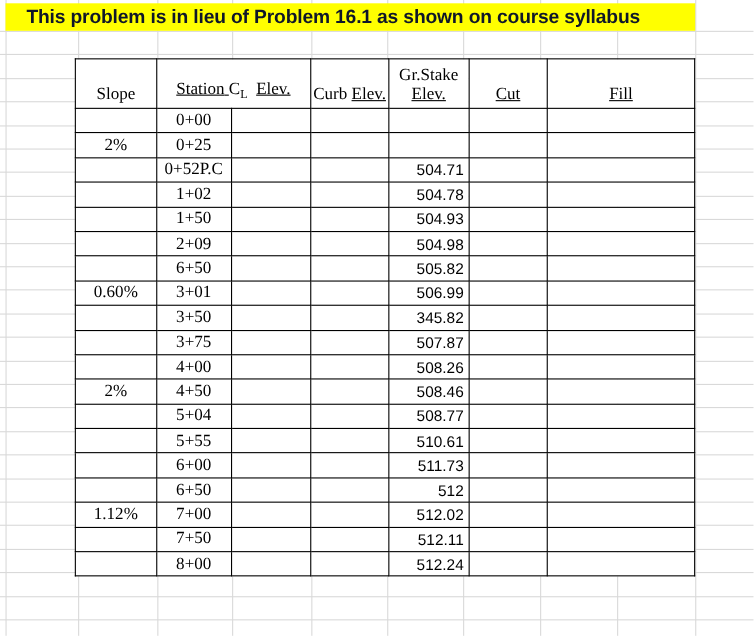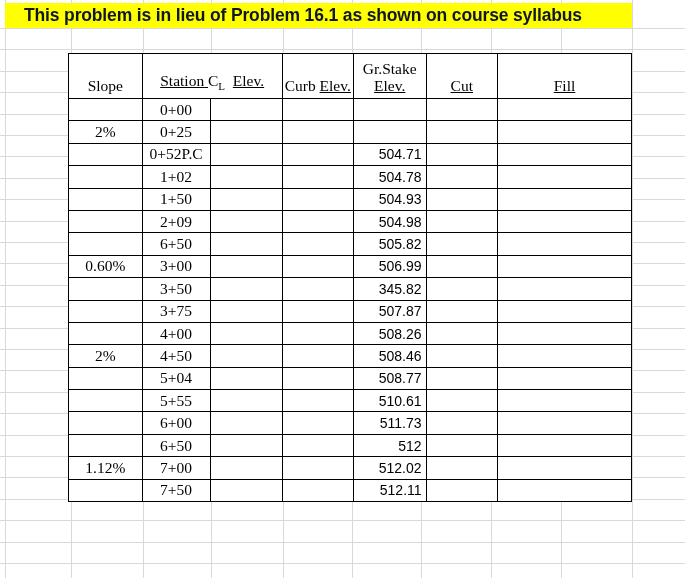--- a/index.html
+++ b/index.html
@@ -212,21 +212,21 @@
         <td class="c-slope"></td>
         <td class="c-station">6+50</td>
         <td class="c-cl num"></td>
         <td class="c-curb num"></td>
         <td class="c-gr num">505.82</td>
         <td class="c-cut num"></td>
         <td class="c-fill num"></td>
       </tr>
       <tr>
         <td class="c-slope">0.60%</td>
-        <td class="c-station">3+00</td>
+        <td class="c-station">3+01</td>
         <td class="c-cl num"></td>
         <td class="c-curb num"></td>
         <td class="c-gr num">506.99</td>
         <td class="c-cut num"></td>
         <td class="c-fill num"></td>
       </tr>
       <tr>
         <td class="c-slope"></td>
         <td class="c-station">3+50</td>
         <td class="c-cl num"></td>
@@ -309,14 +309,23 @@
       </tr>
       <tr>
         <td class="c-slope"></td>
         <td class="c-station">7+50</td>
         <td class="c-cl num"></td>
         <td class="c-curb num"></td>
         <td class="c-gr num">512.11</td>
         <td class="c-cut num"></td>
         <td class="c-fill num"></td>
       </tr>
+      <tr>
+        <td class="c-slope"></td>
+        <td class="c-station">8+00</td>
+        <td class="c-cl num"></td>
+        <td class="c-curb num"></td>
+        <td class="c-gr num">512.24</td>
+        <td class="c-cut num"></td>
+        <td class="c-fill num"></td>
+      </tr>
     </tbody>
 </table>
 
 </body></html>

